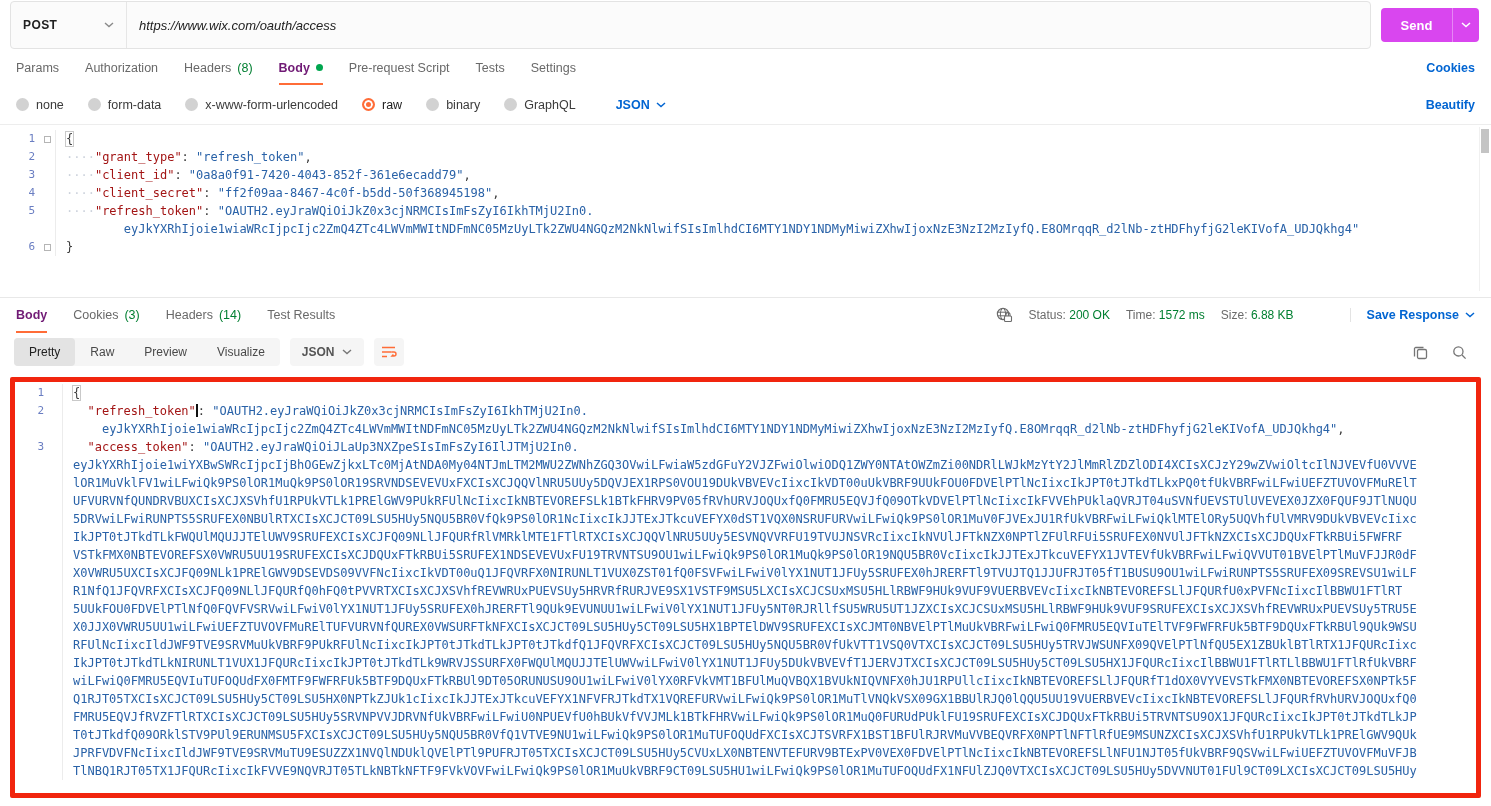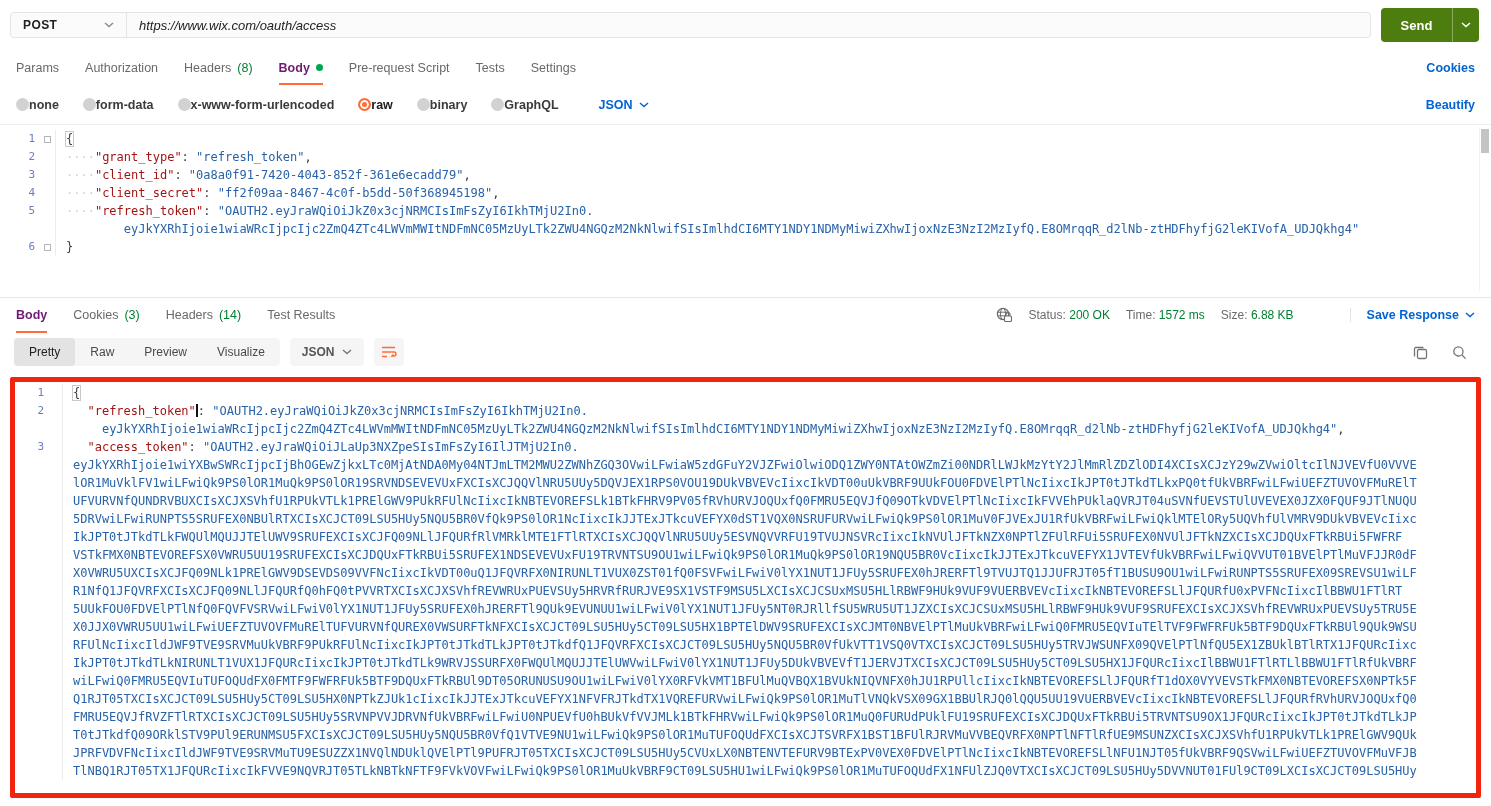--- a/index.html
+++ b/index.html
@@ -2,41 +2,41 @@
 <html><head>
 <meta charset="utf-8">
 <style>
   * { margin:0; padding:0; box-sizing:border-box; }
   html,body { width:1491px; height:806px; overflow:hidden; background:#fff;
     font-family:"Liberation Sans", sans-serif; color:#212121; }
   svg { display:block; }
 
   
   .topbar { display:flex; align-items:center; height:50px; padding:8px 12px 8px 10px; gap:10px; }
-  .url-control { flex:1; display:flex; height:26px; border:1px solid #e3e3e3; border-radius:4px; background:#fbfbfb; }
+  .url-control { flex:1; display:flex; height:48px; border:1px solid #e3e3e3; border-radius:4px; background:#fbfbfb; }
   .method { width:116px; display:flex; align-items:center; justify-content:space-between; padding:0 12px;
     border-right:1px solid #e6e6e6; font-weight:700; font-size:12px; letter-spacing:.4px; cursor:pointer; }
   .url-input { flex:1; display:flex; align-items:center; padding:0 12px; font-size:13px; color:#212121;font-style:italic; }
-  .send-btn { width:98px; height:34px; background:#4d7c0f; border-radius:4px; color:#fff; display:flex; overflow:hidden; cursor:pointer; }
+  .send-btn { width:98px; height:34px; background:#d946ef; border-radius:4px; color:#fff; display:flex; overflow:hidden; cursor:pointer; }
   .send-main { flex:1; display:flex; align-items:center; justify-content:center; font-weight:700; font-size:13px; }
   .send-caret { width:27px; display:flex; align-items:center; justify-content:center; border-left:1px solid rgba(255,255,255,.35); }
 
   
   .tabsrow { display:flex; align-items:center; height:35px; padding:0 16px; }
   .tab { position:relative; display:flex; align-items:center; gap:6px; margin-right:26px; height:35px;
     font-size:12.5px; color:#696969; cursor:pointer; }
   .tab.active { color:#701a75; font-weight:700; }
   .tab.active::after { content:""; position:absolute; left:0; right:0; bottom:0; height:2px; background:#ff6c37; }
   .tab .count { color:#007f31; }
   .tab .dot { width:7px; height:7px; border-radius:50%; background:#00a64f; }
   .link { margin-left:auto; color:#0265d2; font-weight:700; font-size:12.5px; cursor:pointer; }
 
   
   .radiorow { display:flex; align-items:center; height:40px; padding:0 16px; border-bottom:1px solid #ededed; }
-  .mode { display:flex; align-items:flex-start; margin-right:24px; font-size:12.5px; color:#3b3b3b; cursor:pointer;font-weight:bold; }
+  .mode { display:flex; align-items:flex-start; gap:7px; margin-right:24px; font-size:12.5px; color:#3b3b3b; cursor:pointer; }
   .radio { width:13px; height:13px; border-radius:50%; background:#d2d2d2; }
   .mode.sel .radio { background:#ff6c37; border:2px solid #ff6c37; box-shadow:inset 0 0 0 2px #fff; }
   .mode.sel { color:#212121; }
   .json-dd { display:flex; align-items:center; gap:6px; color:#0265d2; font-weight:700; font-size:12.5px; margin-left:16px; cursor:pointer; }
 
   
   .editor { position:relative; height:172px; padding-top:5px; background:#fff; overflow:hidden; }
   .crow { display:flex; height:18px; font:12px/18px "DejaVu Sans Mono", monospace; white-space:pre; }
   .ln { width:40px; flex:0 0 40px; text-align:right; padding-right:5px; color:#6a7ec2; font-size:11px; }
   .foldcol { width:16px; flex:0 0 16px; border-right:1px solid #ececec; display:flex; align-items:center; justify-content:center; }

